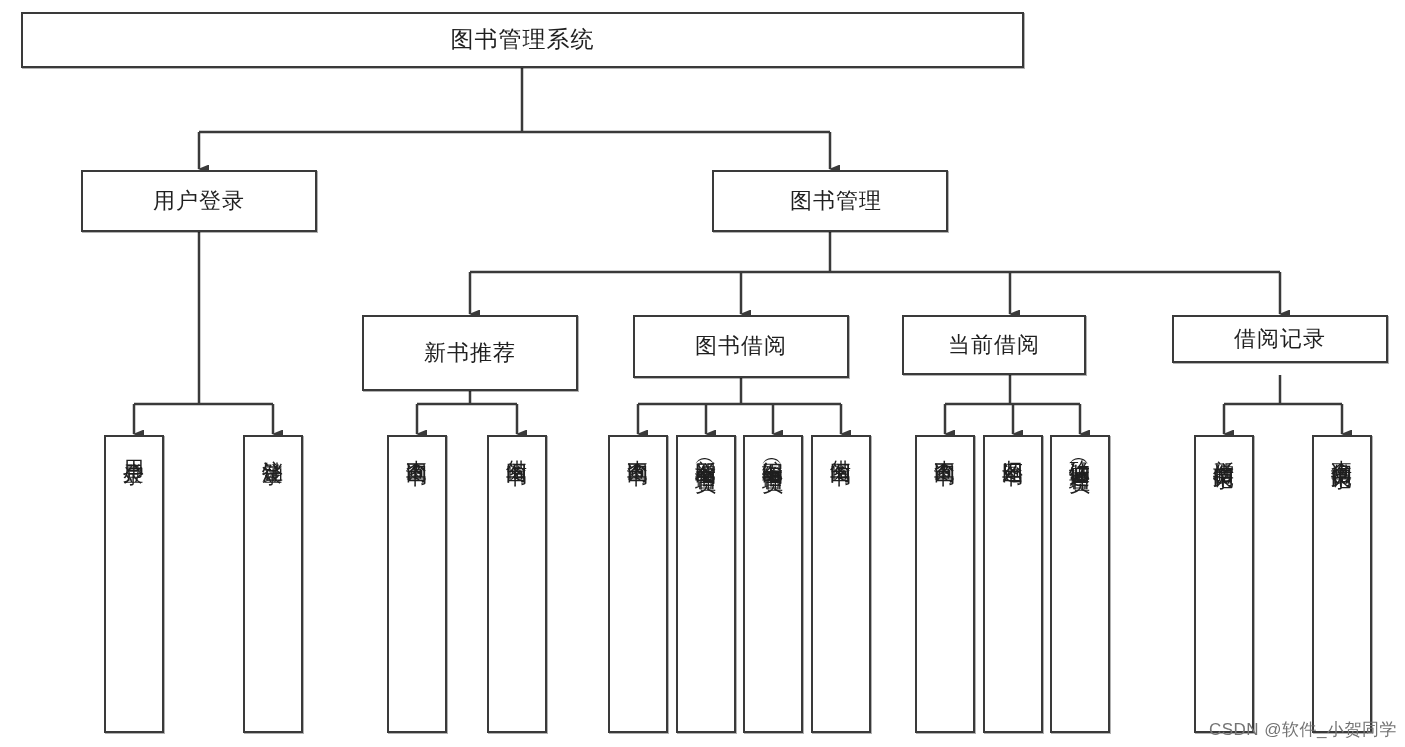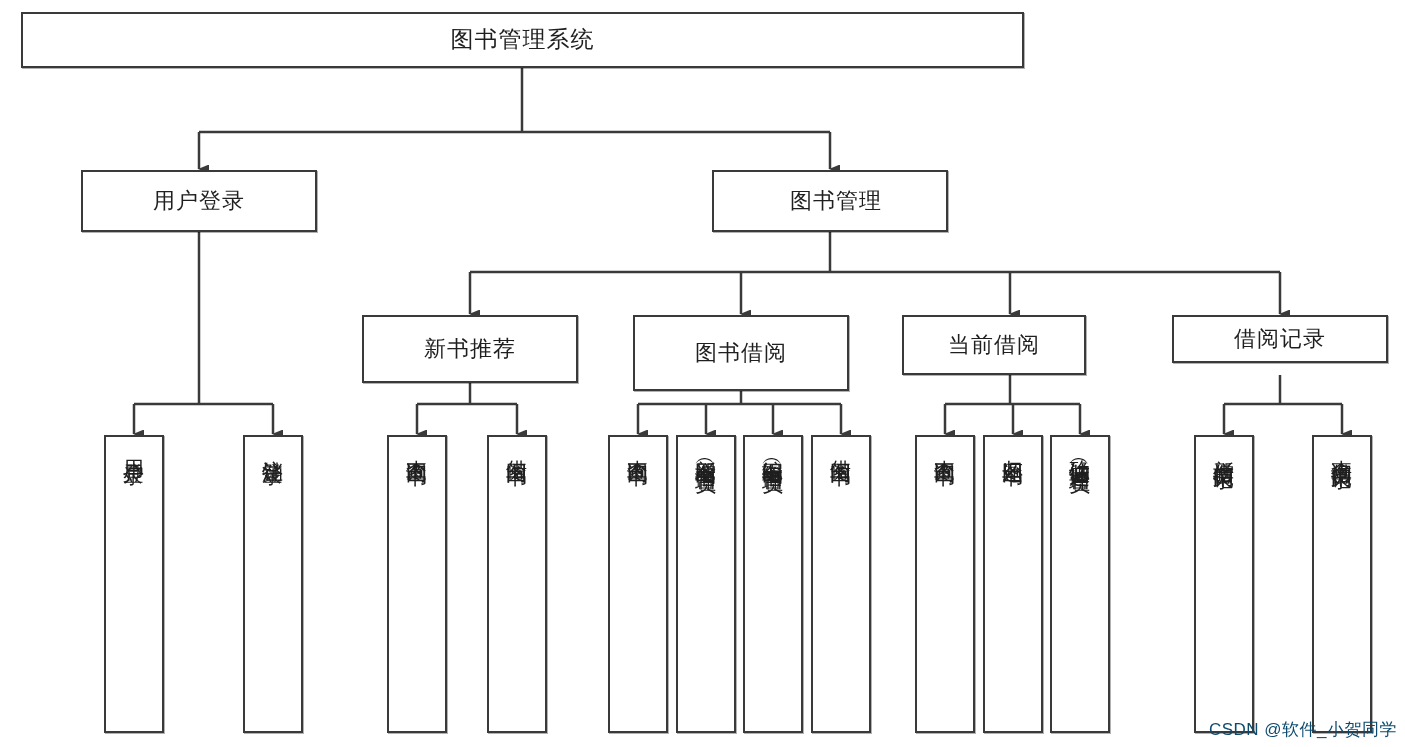--- a/index.html
+++ b/index.html
@@ -63,21 +63,21 @@
     top: 0;
     width: 1405px;
     height: 747px;
     pointer-events: none;
   }
   #watermark {
     position: absolute;
     right: 8px;
     bottom: 6px;
     font-size: 17px;
-    color: #0c4a6e;
+    color: #737373;
     letter-spacing: 0.5px;
     white-space: nowrap;
     user-select: none;
   }
 </style>
 </head>
 <body>
 
 <div id="diagram-root">
   <svg id="connector-layer" viewBox="0 0 1405 747" width="1405" height="747" xmlns="http://www.w3.org/2000/svg">
@@ -125,24 +125,24 @@
   <div id="box-layer">
       <div class="node-box horizontal root" style="left: 21px; top: 12px; width: 1003px; height: 56px;">
         <span class="node-label">图书管理系统</span>
       </div>
       <div class="node-box horizontal" style="left: 81px; top: 170px; width: 236px; height: 62px;">
         <span class="node-label">用户登录</span>
       </div>
       <div class="node-box horizontal" style="left: 712px; top: 170px; width: 236px; height: 62px; padding-left: 12px;">
         <span class="node-label">图书管理</span>
       </div>
-      <div class="node-box horizontal" style="left: 362px; top: 315px; width: 216px; height: 68px;">
+      <div class="node-box horizontal" style="left: 362px; top: 315px; width: 216px; height: 76px;">
         <span class="node-label">新书推荐</span>
       </div>
-      <div class="node-box horizontal" style="left: 633px; top: 315px; width: 216px; height: 76px;">
+      <div class="node-box horizontal" style="left: 633px; top: 315px; width: 216px; height: 63px;">
         <span class="node-label">图书借阅</span>
       </div>
       <div class="node-box horizontal" style="left: 902px; top: 315px; width: 184px; height: 60px;">
         <span class="node-label">当前借阅</span>
       </div>
       <div class="node-box horizontal" style="left: 1172px; top: 315px; width: 216px; height: 48px;">
         <span class="node-label">借阅记录</span>
       </div>
       <div class="node-box vertical" style="left: 104px; top: 435px; width: 60px; height: 298px;">
         <span class="node-label">用户登录</span>

